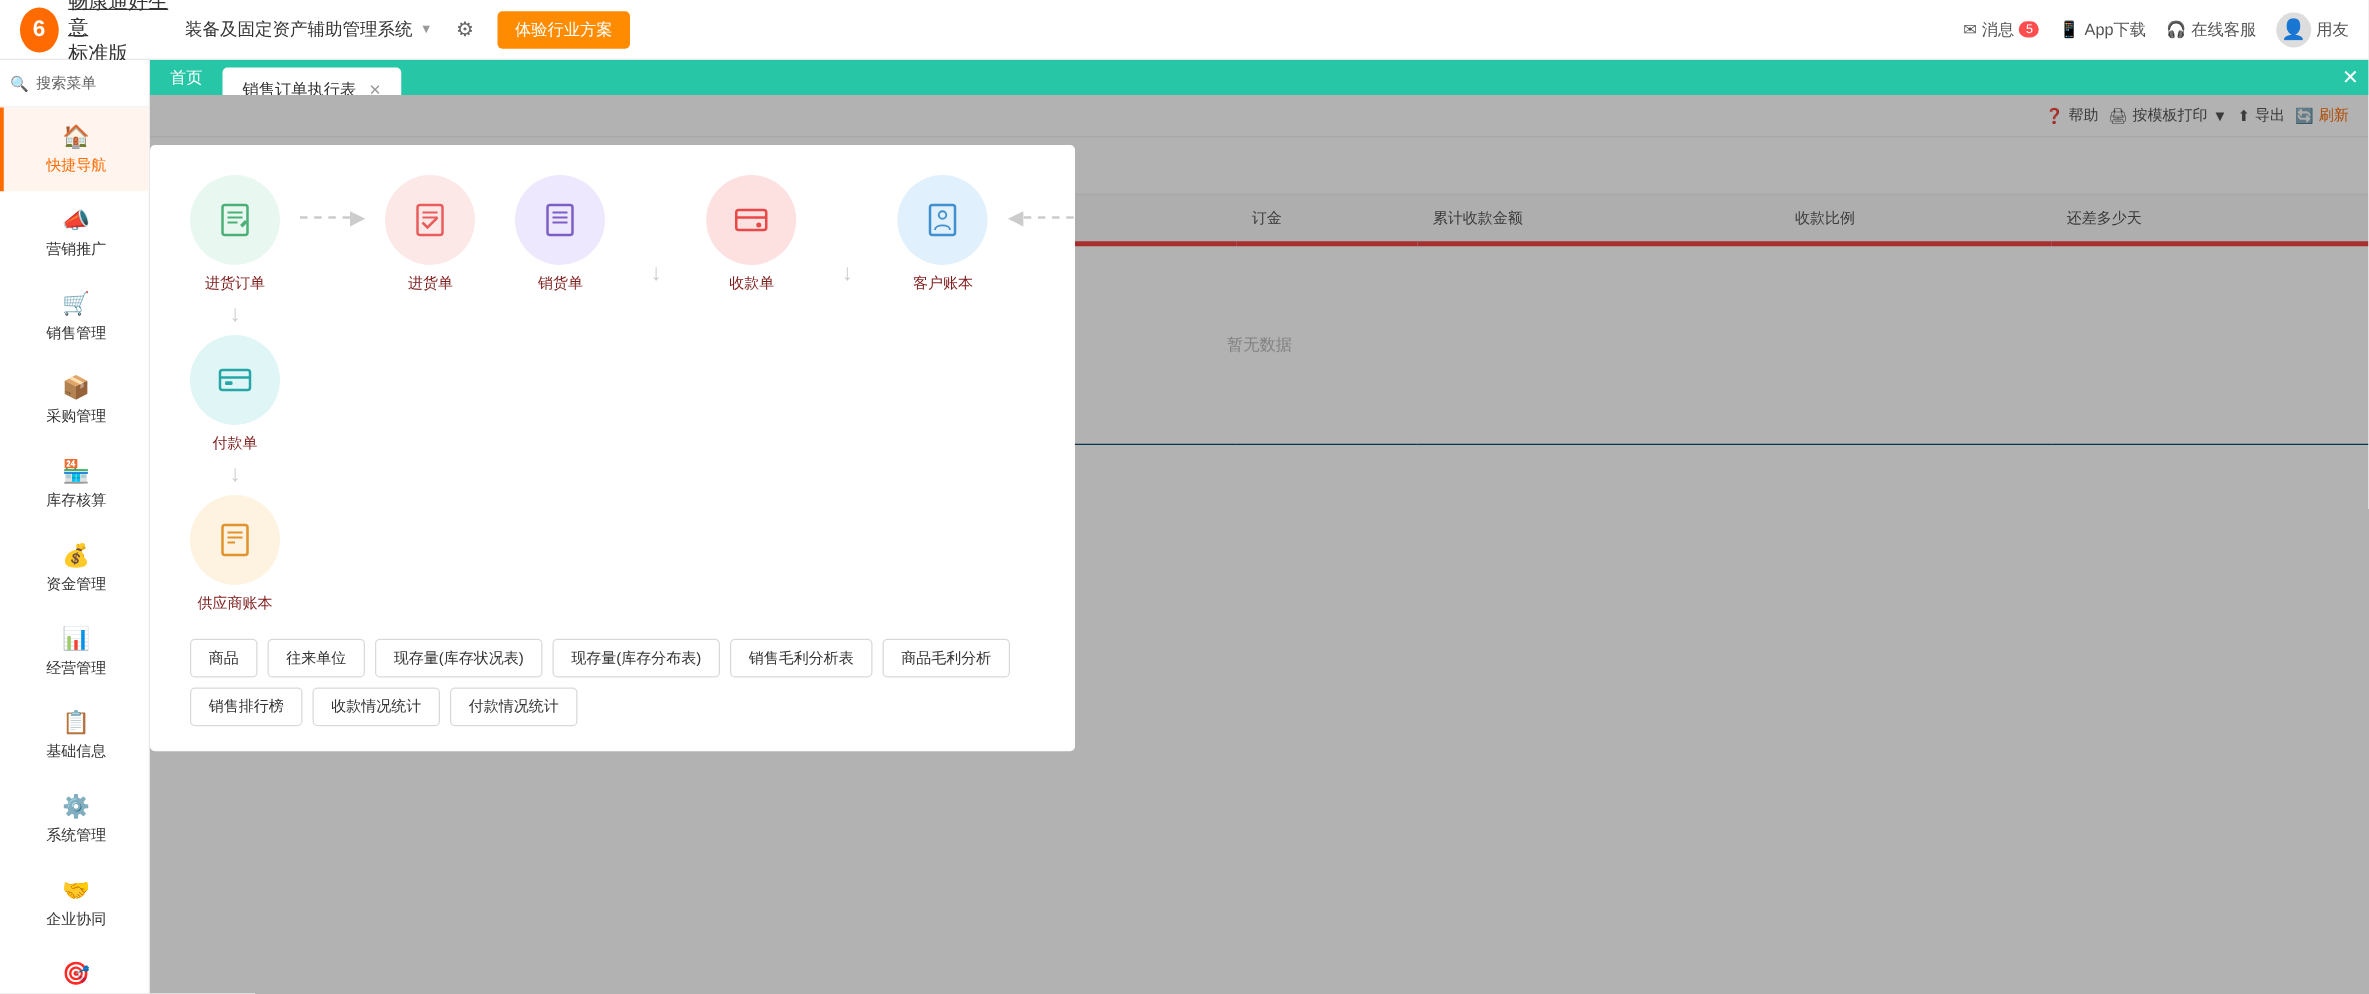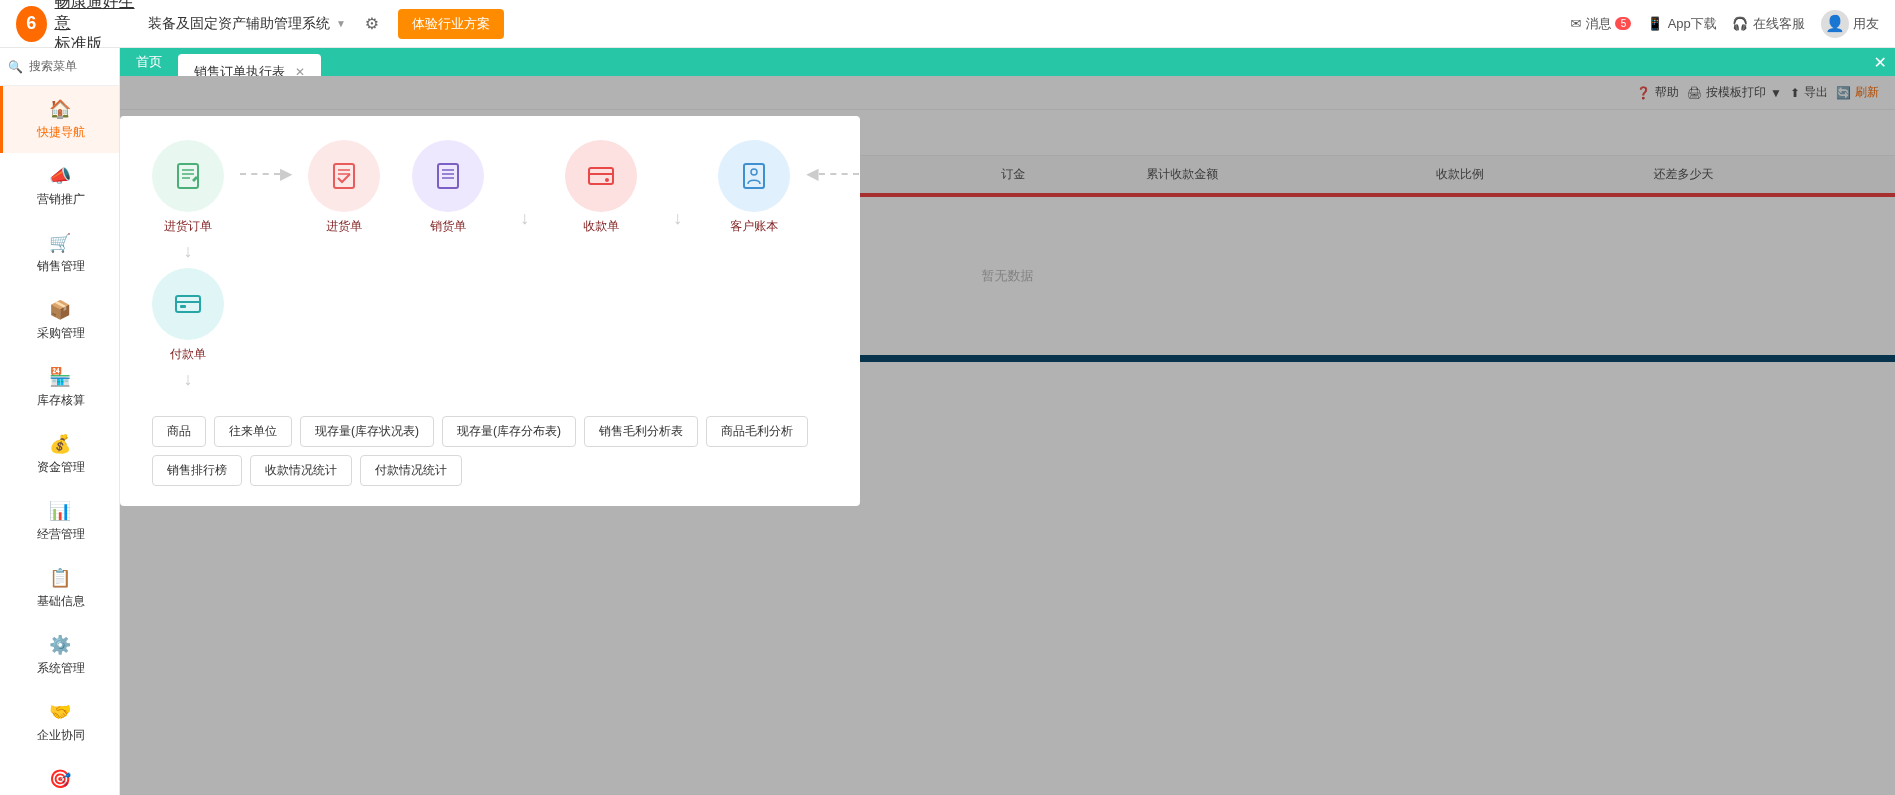--- a/index.html
+++ b/index.html
@@ -60,21 +60,21 @@
     .filter-label { color: #555; font-size: 12px; white-space: nowrap; }
     .filter-input-date { border: 1px solid #d9d9d9; border-radius: 4px; padding: 4px 8px; font-size: 12px; width: 150px; color: #bbb; }
     .filter-select { border: 1px solid #d9d9d9; border-radius: 4px; padding: 4px 8px; font-size: 12px; min-width: 120px; color: #999; }
     .search-btn { background: #ff6b00; color: #fff; border: none; border-radius: 4px; padding: 5px 14px; cursor: pointer; font-size: 12px; }
     .more-conditions { color: #ff6b00; font-size: 12px; cursor: pointer; }
     .setting-btn { background: #fff; color: #555; border: 1px solid #d9d9d9; border-radius: 4px; padding: 5px 10px; cursor: pointer; font-size: 12px; }
 
     
     .data-table { width: 100%; border-collapse: collapse; font-size: 12px; }
     .data-table th { background: #fafafa; border-bottom: 4px solid #ef4444; padding: 10px 12px; text-align: left; color: #555; font-weight: 500; white-space: nowrap; }
-    .data-table td { border-bottom: 7px solid #0c4a6e; padding: 10px 12px; color: #333; }
+    .data-table td { border-bottom: 1px solid #0c4a6e; padding: 10px 12px; color: #333; }
     .empty-row { text-align: center; color: #999; padding: 60px; }
 
     
     .no-data { display: flex; flex-direction: column; align-items: center; justify-content: center; padding: 60px; color: #bbb; font-size: 13px; }
 
     
     .overlay-bg {
       position: absolute; top: 0; left: 0; right: 0; bottom: 0;
       background: rgba(0,0,0,0.3);
       z-index: 100;
@@ -321,20 +321,31 @@
                     <svg width="32" height="32" viewBox="0 0 32 32">
                         <rect x="4" y="8" width="24" height="16" rx="2" fill="none" stroke="#26a6a6" stroke-width="2"></rect>
                         <line x1="4" y1="14" x2="28" y2="14" stroke="#26a6a6" stroke-width="2"></line>
                         <rect x="8" y="17" width="6" height="3" rx="1" fill="#26a6a6"></rect>
                       </svg>
                   </div>
                   <span class="flow-label">付款单</span>
                 </div>
 
                 <div class="flow-arrow-down" style="margin:6px 0; color:#ccc; font-size:18px;">↓</div>
+                <div class="flow-node">
+                  <div class="flow-circle amber">
+                    <svg width="32" height="32" viewBox="0 0 32 32">
+                        <rect x="6" y="4" width="20" height="24" rx="2" fill="none" stroke="#e0922c" stroke-width="2"></rect>
+                        <line x1="10" y1="10" x2="22" y2="10" stroke="#e0922c" stroke-width="1.5"></line>
+                        <line x1="10" y1="14" x2="22" y2="14" stroke="#e0922c" stroke-width="1.5"></line>
+                        <line x1="10" y1="18" x2="16" y2="18" stroke="#e0922c" stroke-width="1.5"></line>
+                      </svg>
+                  </div>
+                  <span class="flow-label">供应商账本</span>
+                </div>
               </div>
 
               <div style="margin-top:24px; display:flex; align-items:center;">
                 <div style="width:40px; border-top: 2px dashed #ccc;"></div>
                 <span style="color:#ccc; font-size:16px;">▶</span>
               </div>
 
               <div style="display:flex; flex-direction:column; align-items:center;">
                 <div class="flow-node">
                   <div class="flow-circle pink">

